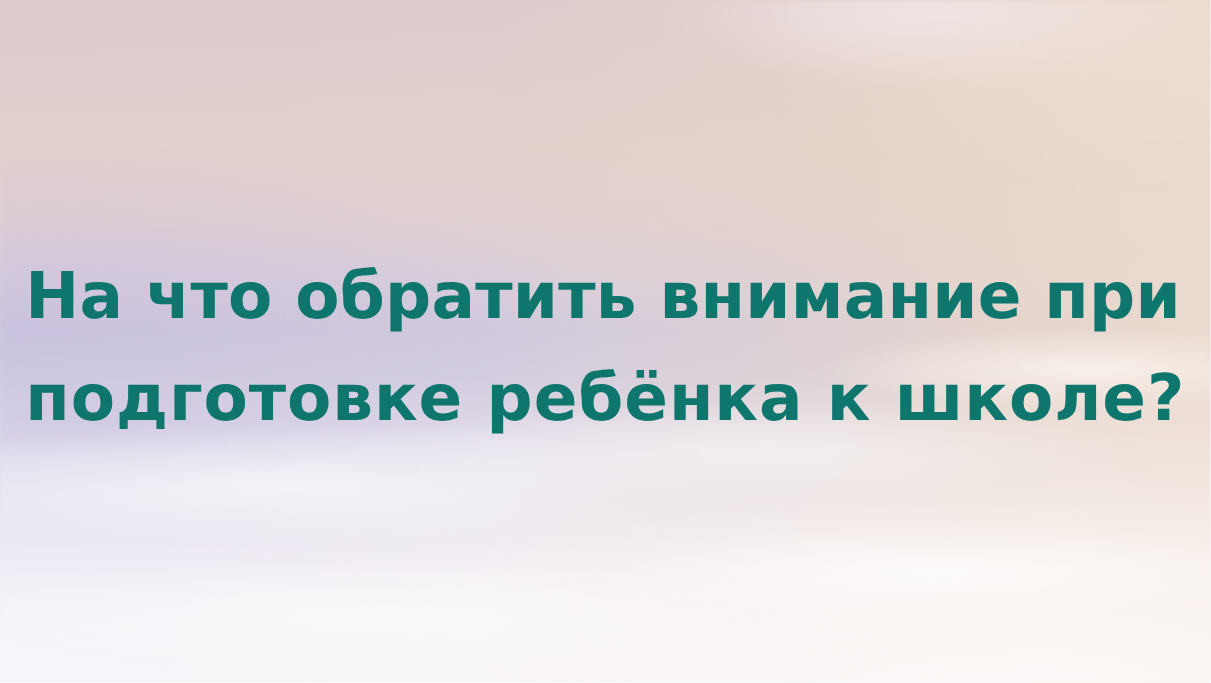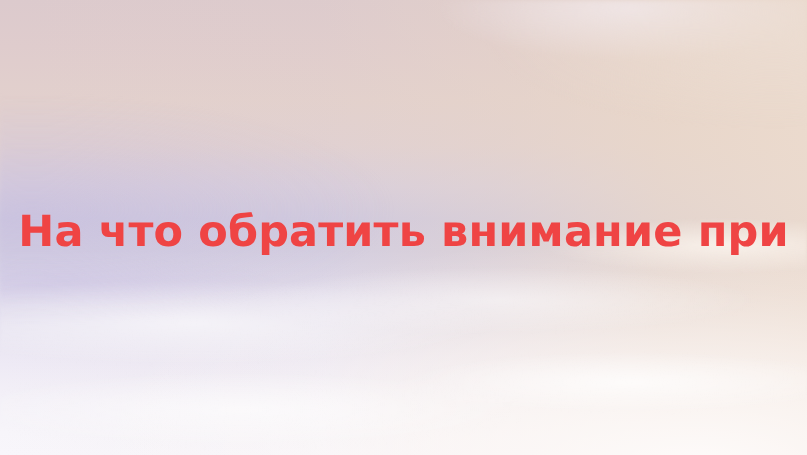--- a/index.html
+++ b/index.html
@@ -122,21 +122,21 @@
     justify-content: center;
     padding-top: 8px;
     box-sizing: border-box;
     pointer-events: none;
   }
 
   .headline {
     margin: 8px;
     padding: 0;
     text-align: left;
-    color: #ef4444;
+    color: #0f766e;
     font-family: "DejaVu Sans", "Liberation Sans", sans-serif;
     font-weight: 700;
     font-size: 43px;
     line-height: 68px;
     letter-spacing: 0.2px;
     white-space: nowrap;
     text-rendering: geometricPrecision;
     -webkit-font-smoothing: antialiased;
   }
 
@@ -159,16 +159,17 @@
 
   <div class="bg-base"></div>
   <div class="bg-warm-right"></div>
   <div class="bg-lowlight"></div>
   <div class="bg-clouds"></div>
   <div class="bg-haze"></div>
 
   <div class="headline-wrap">
     <h1 class="headline">
       <span class="headline-line headline-line--first">На что обратить внимание при</span>
+      <span class="headline-line headline-line--second">подготовке ребёнка к школе?</span>
     </h1>
   </div>
 
 </div>
 
 </body></html>

